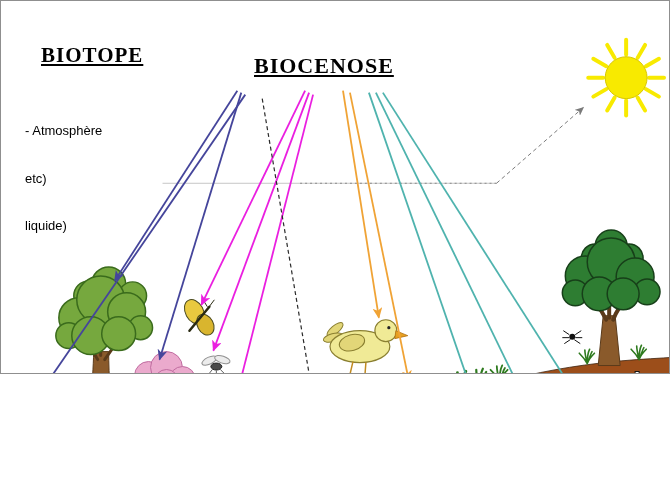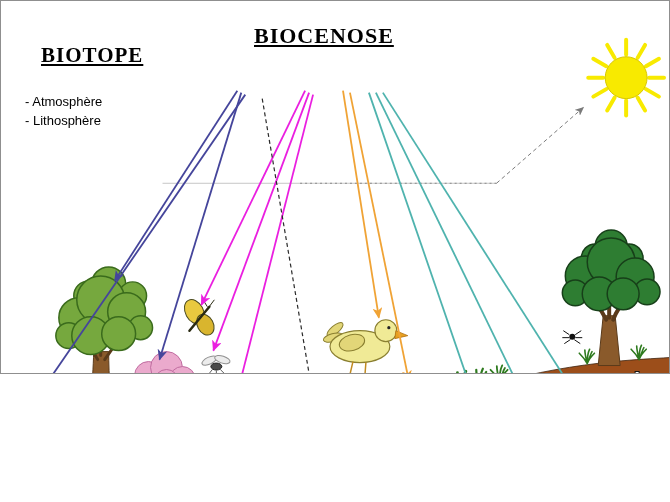--- a/index.html
+++ b/index.html
@@ -8,26 +8,26 @@
     border:1px solid #8f8f8f;box-sizing:border-box;overflow:hidden;
     font-family:"Liberation Sans",sans-serif;
   }
   .stage svg{position:absolute;left:0;top:0;z-index:0;}
   .title{
     position:absolute;z-index:2;color:#000;
     font-family:"Liberation Serif",serif;font-weight:bold;
     text-decoration:underline;letter-spacing:1px;
   }
   .title-biotope{left:40px;top:42px;font-size:21px;}
-  .title-biocenose{left:253px;top:22px;font-size:22px;}
+  .title-biocenose{left:253px;top:52px;font-size:22px;}
   .factors{
     position:absolute;left:24px;top:92px;z-index:2;color:#000;
     font-size:13px;line-height:18.5px;
   }
-  .factors div{white-space:nowrap;}
+  .factors div{white-space:nowrap;margin-top:29px;}
 
   
   .arrow{fill:none;stroke-width:1.8;}
   .stroke-biotope{stroke:var(--biotope-arrow);}
   .stroke-insect{stroke:var(--insect-arrow);}
   .stroke-animal{stroke:var(--animal-arrow);}
   .stroke-soil{stroke:var(--soil-arrow);}
   .stroke-pond-arrow{stroke:var(--pond-arrow);}
   .stroke-sun-arrow{stroke:var(--sun-arrow);}
   .fill-biotope{fill:var(--biotope-arrow);}
@@ -307,15 +307,16 @@
     <line class="stroke-pond-arrow" x1="262" y1="98" x2="317" y2="421" stroke-width="1.2" stroke-dasharray="4,3" marker-end="url(#mk-pond)"></line>
 
     <rect x="3" y="490" width="664" height="12" fill="#000"></rect>
   </svg>
 
   <div class="title title-biotope">BIOTOPE</div>
   <div class="title title-biocenose">BIOCENOSE</div>
 
   <div class="factors">
     <div>- Atmosphère</div>
-    <div>- Lithosphère</div>
+    <div>etc)</div>
+    <div>liquide)</div>
   </div>
 </div>
 
 </body></html>

